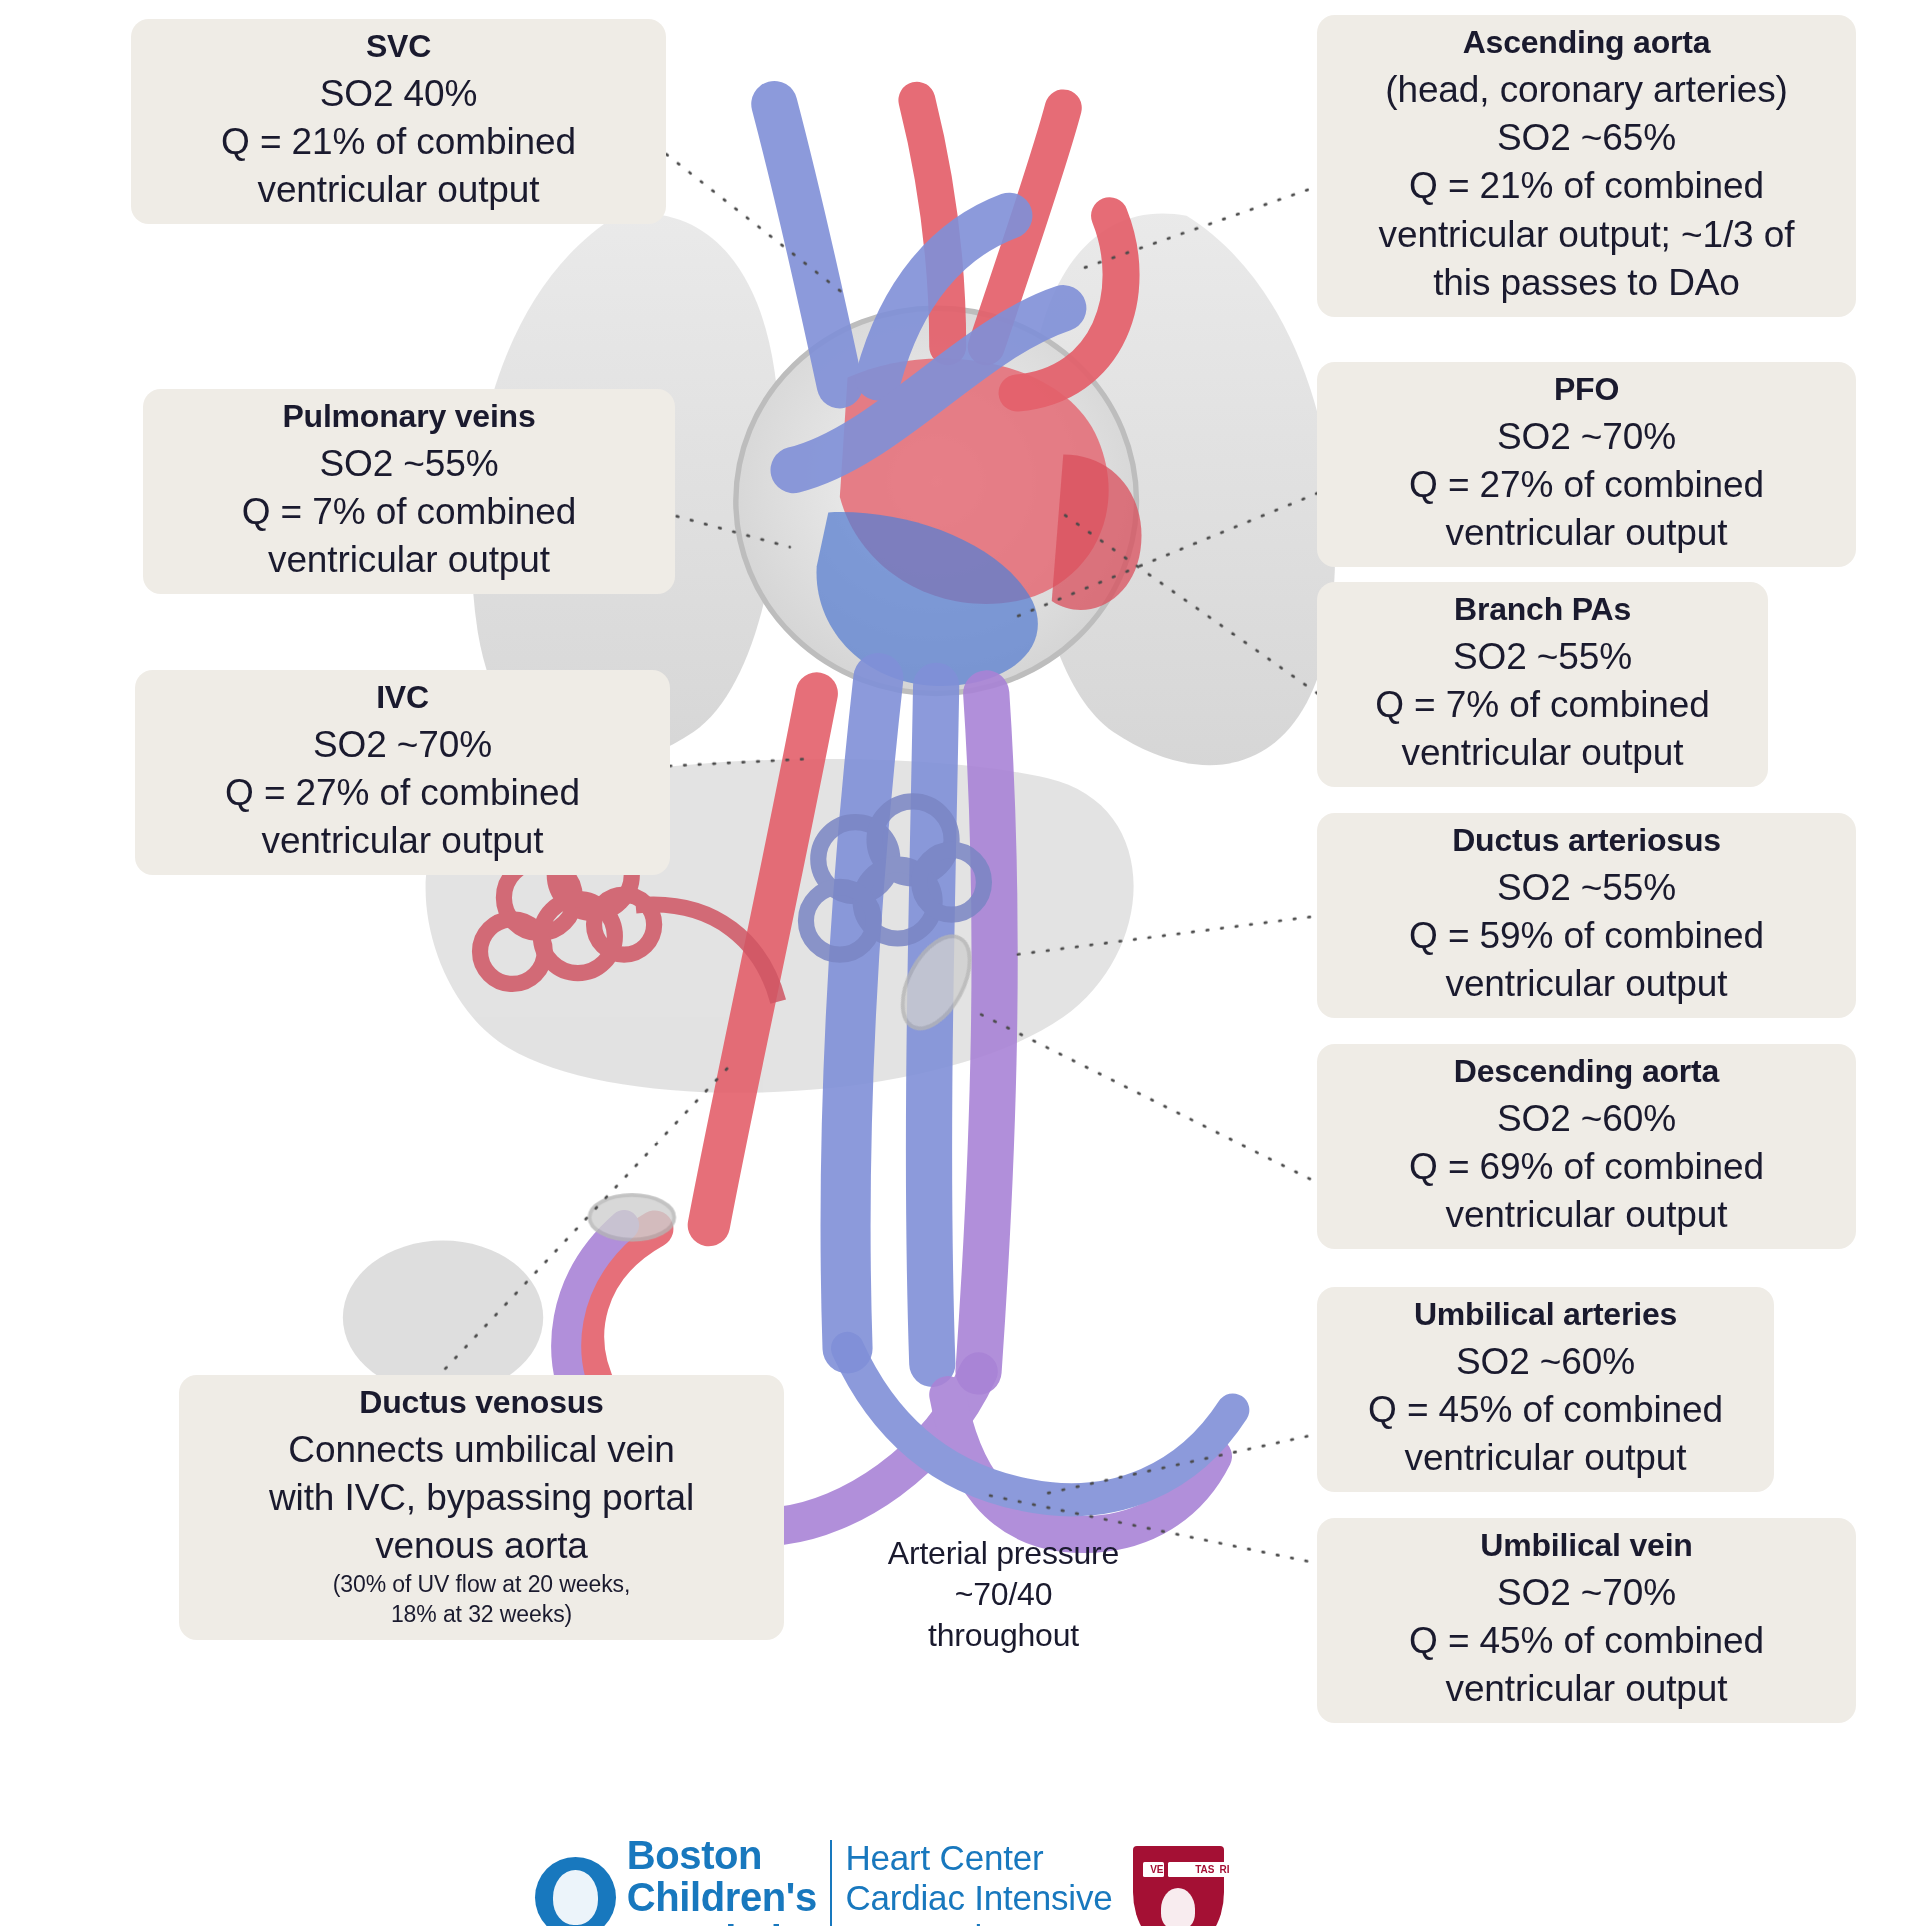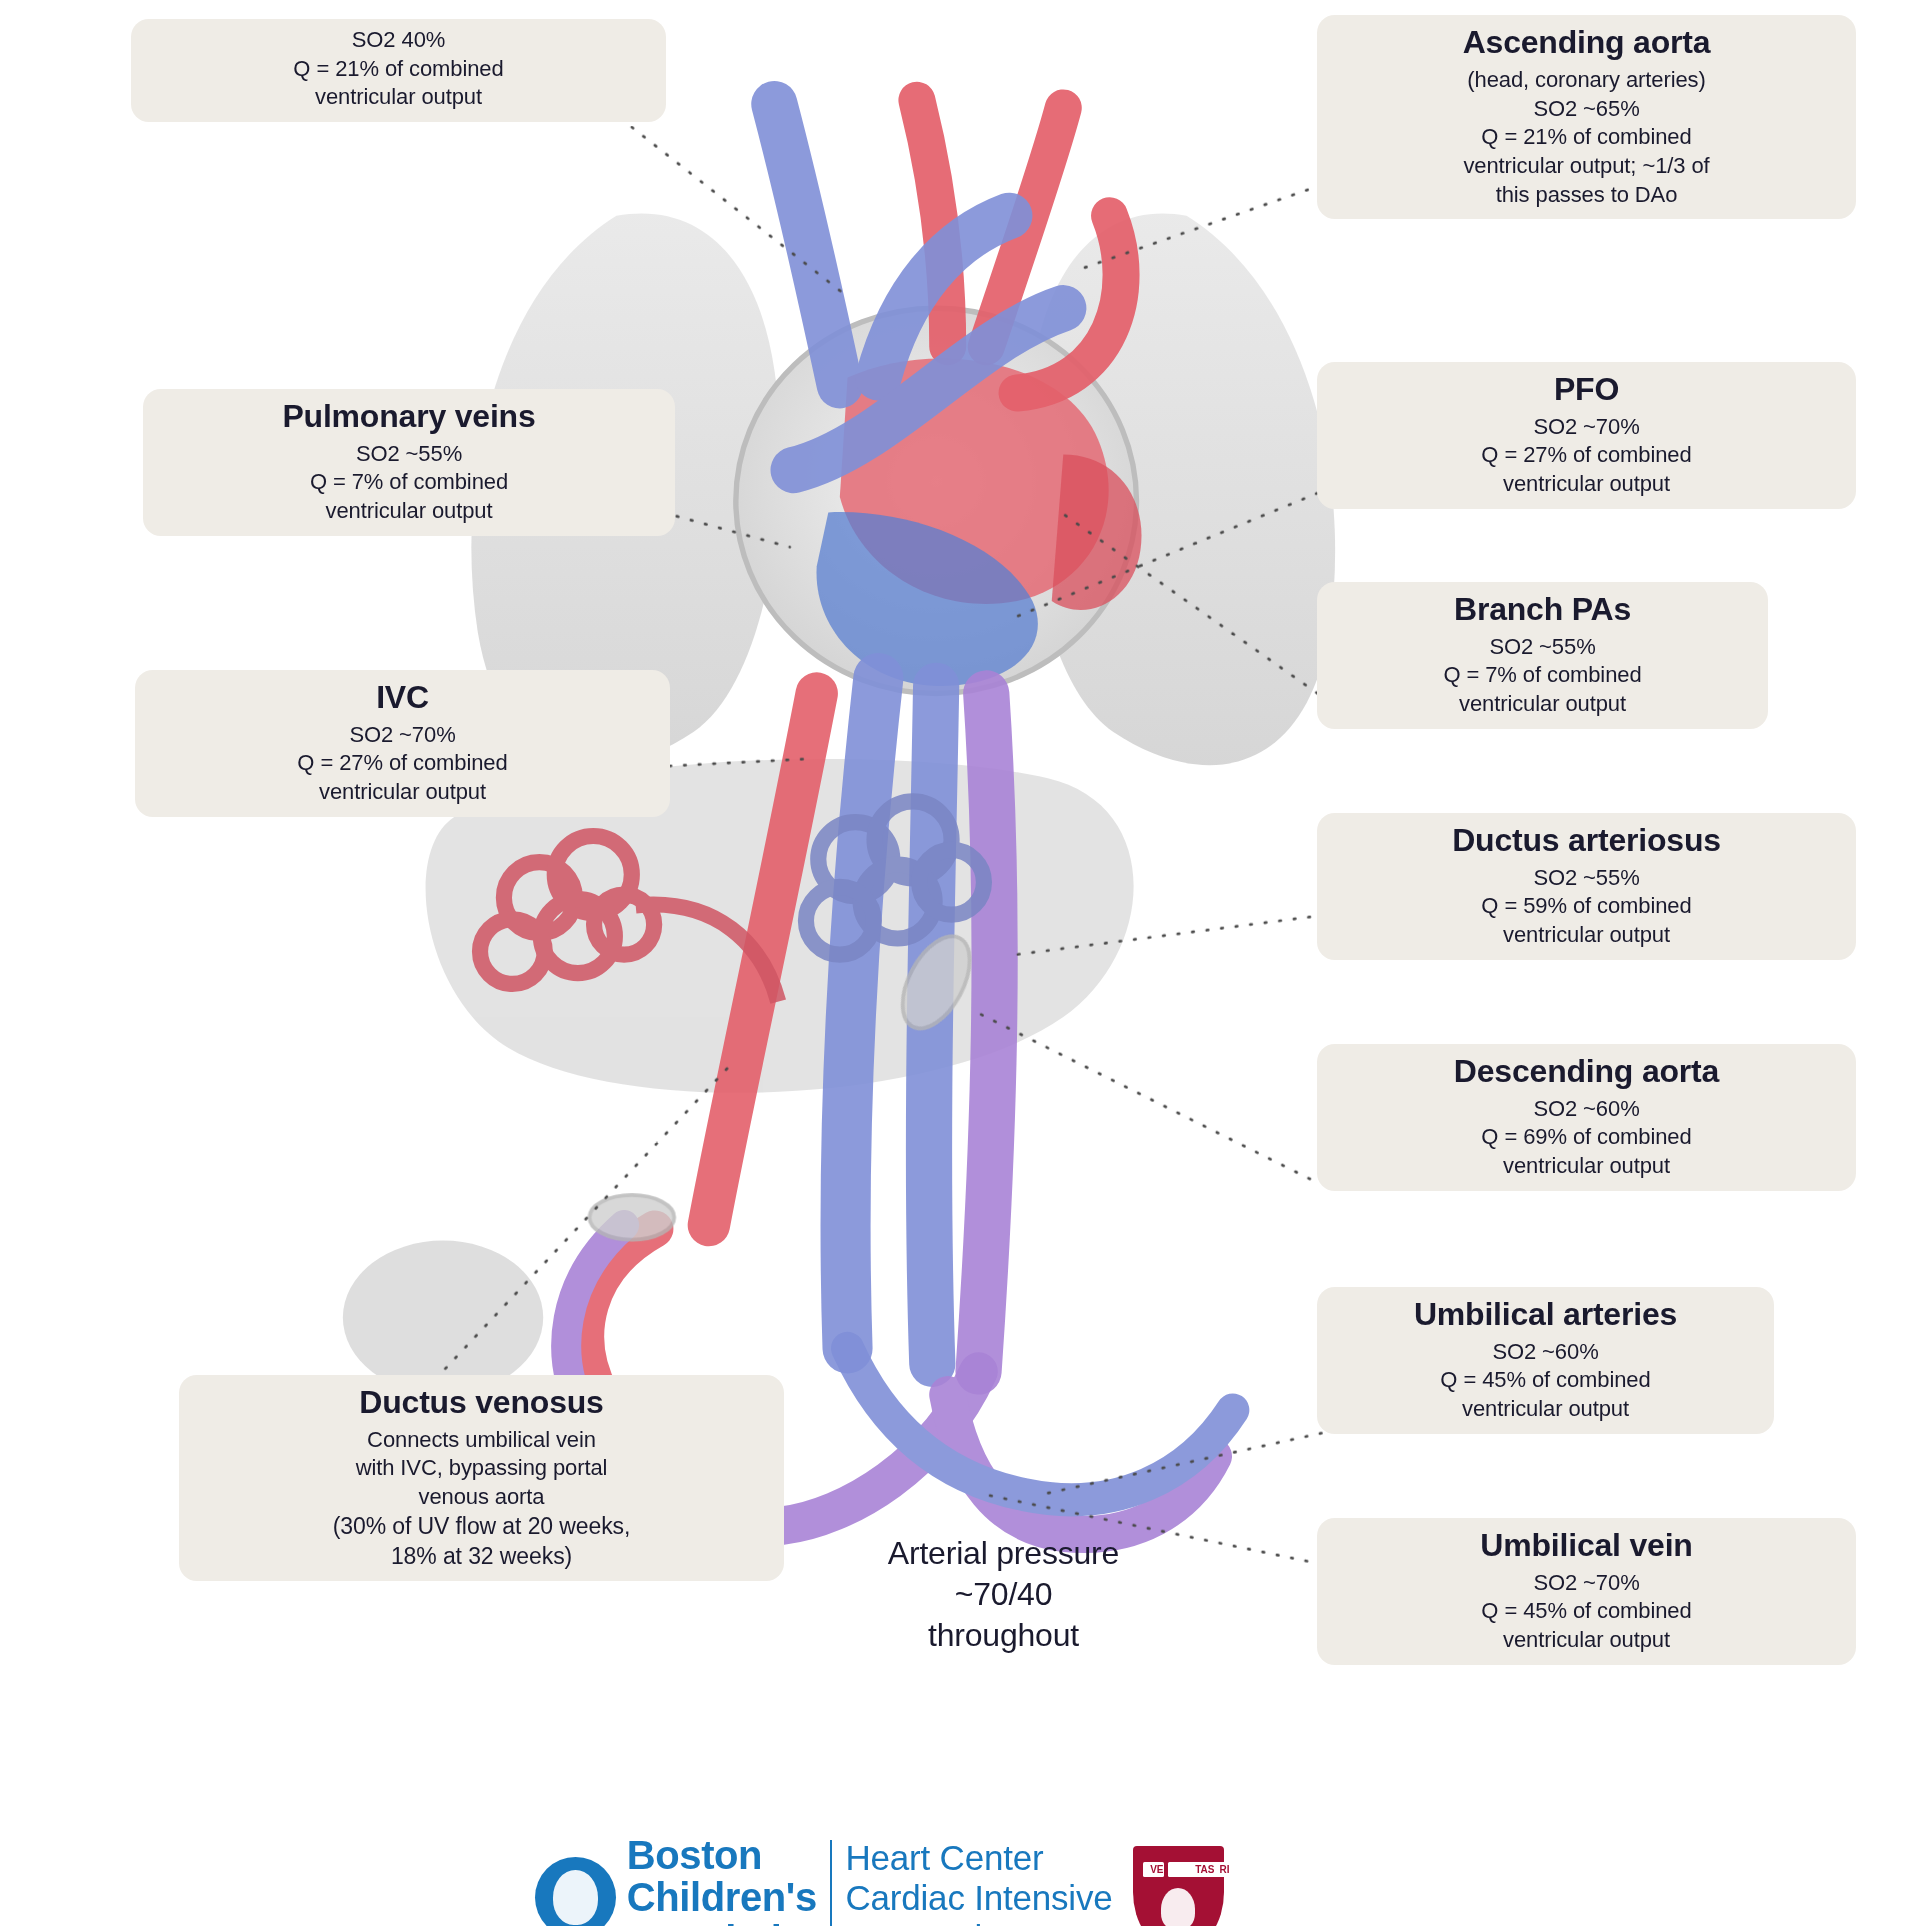--- a/index.html
+++ b/index.html
@@ -36,21 +36,21 @@
   }
   .callout .title {
     font-size: 32px;
     font-weight: bold;
     letter-spacing: -0.2px;
     white-space: nowrap;
     display: block;
     margin-bottom: 2.3px;
   }
   .callout .line {
-    font-size: 22px;
+    font-size: 37px;
     display: block;
     letter-spacing: -0.1px;
   }
   .callout .small {
     font-size: 23px;
     display: block;
     letter-spacing: -0.1px;
   }
 
   
@@ -240,20 +240,21 @@
     <path d="M3420 1280 L2640 1600"></path>
     <path d="M3420 1800 L2740 1320"></path>
     <path d="M3400 2380 L2620 2480"></path>
     <path d="M3400 3060 L2520 2620"></path>
     <path d="M3430 3720 L2700 3880"></path>
     <path d="M3430 4060 L2560 3880"></path>
   </g>
 </svg>
 
 <div class="callout" style="left:131px; top:19px; width:535px;">
+  <span class="title">SVC</span>
   <span class="line">SO2 40%</span>
   <span class="line">Q = 21% of combined</span>
   <span class="line">ventricular output</span>
 </div>
 
 <div class="callout" style="left:143px; top:389px; width:532px;">
   <span class="title">Pulmonary veins</span>
   <span class="line">SO2 ~55%</span>
   <span class="line">Q = 7% of combined</span>
   <span class="line">ventricular output</span>

